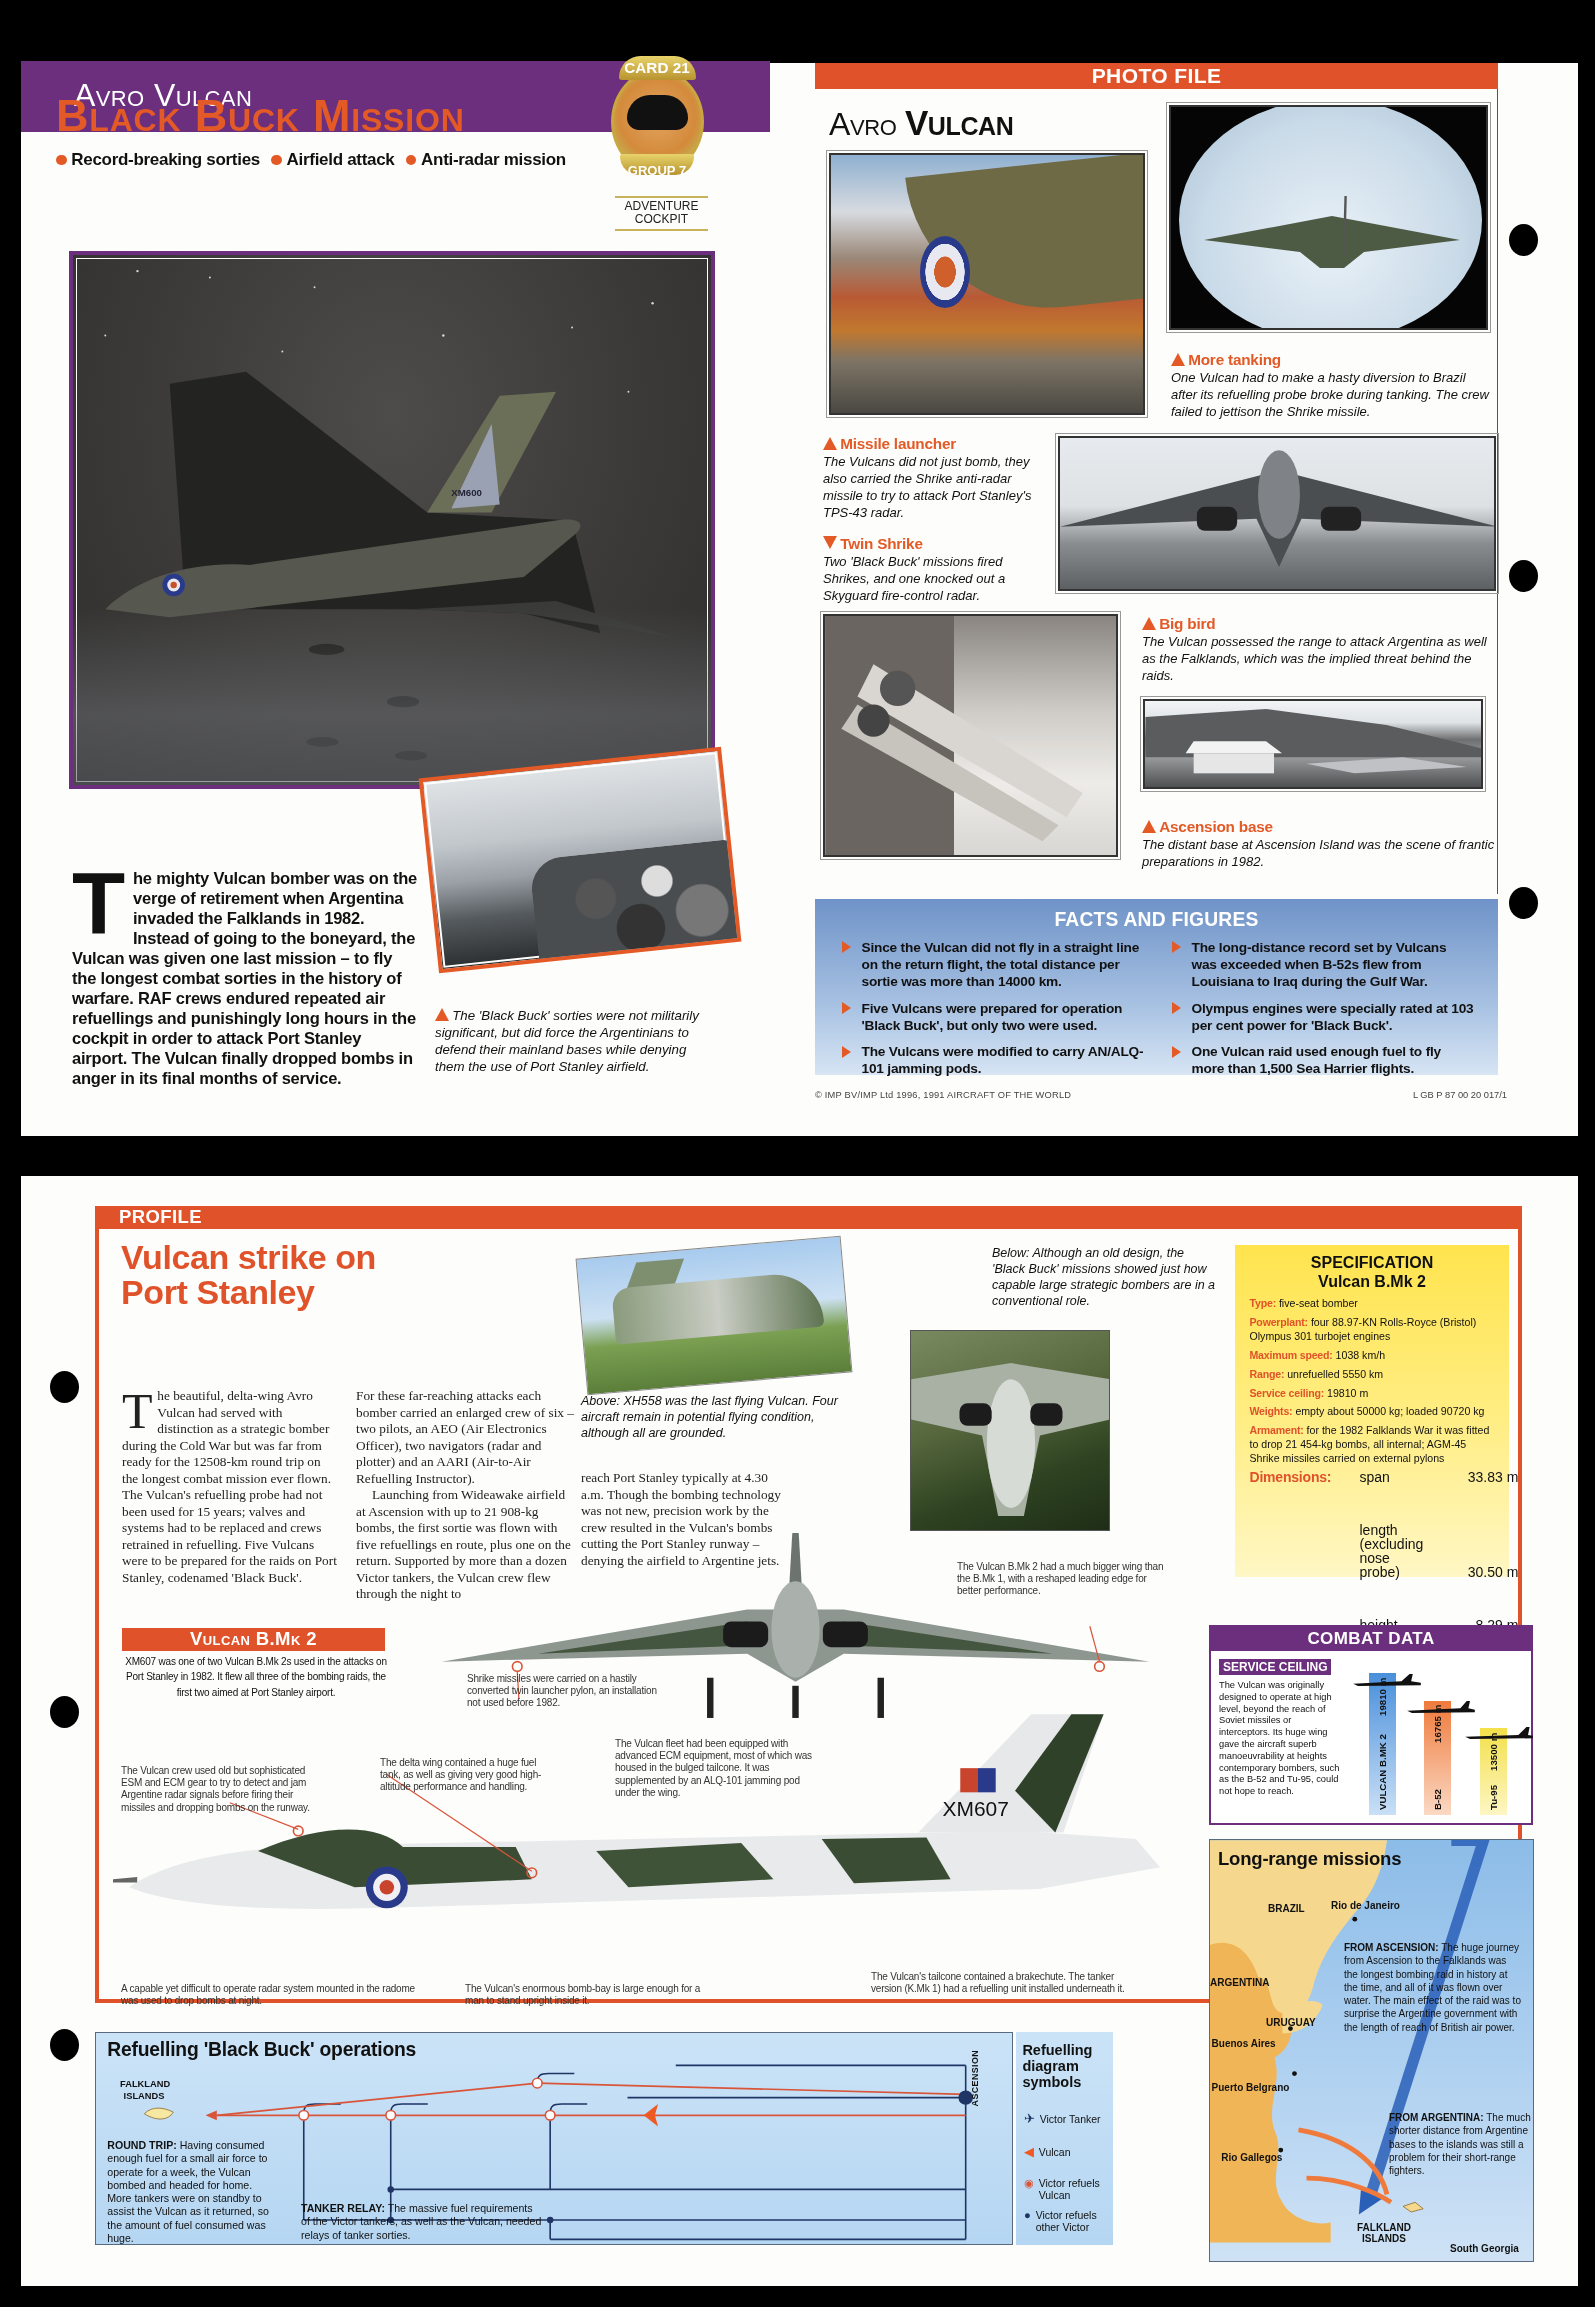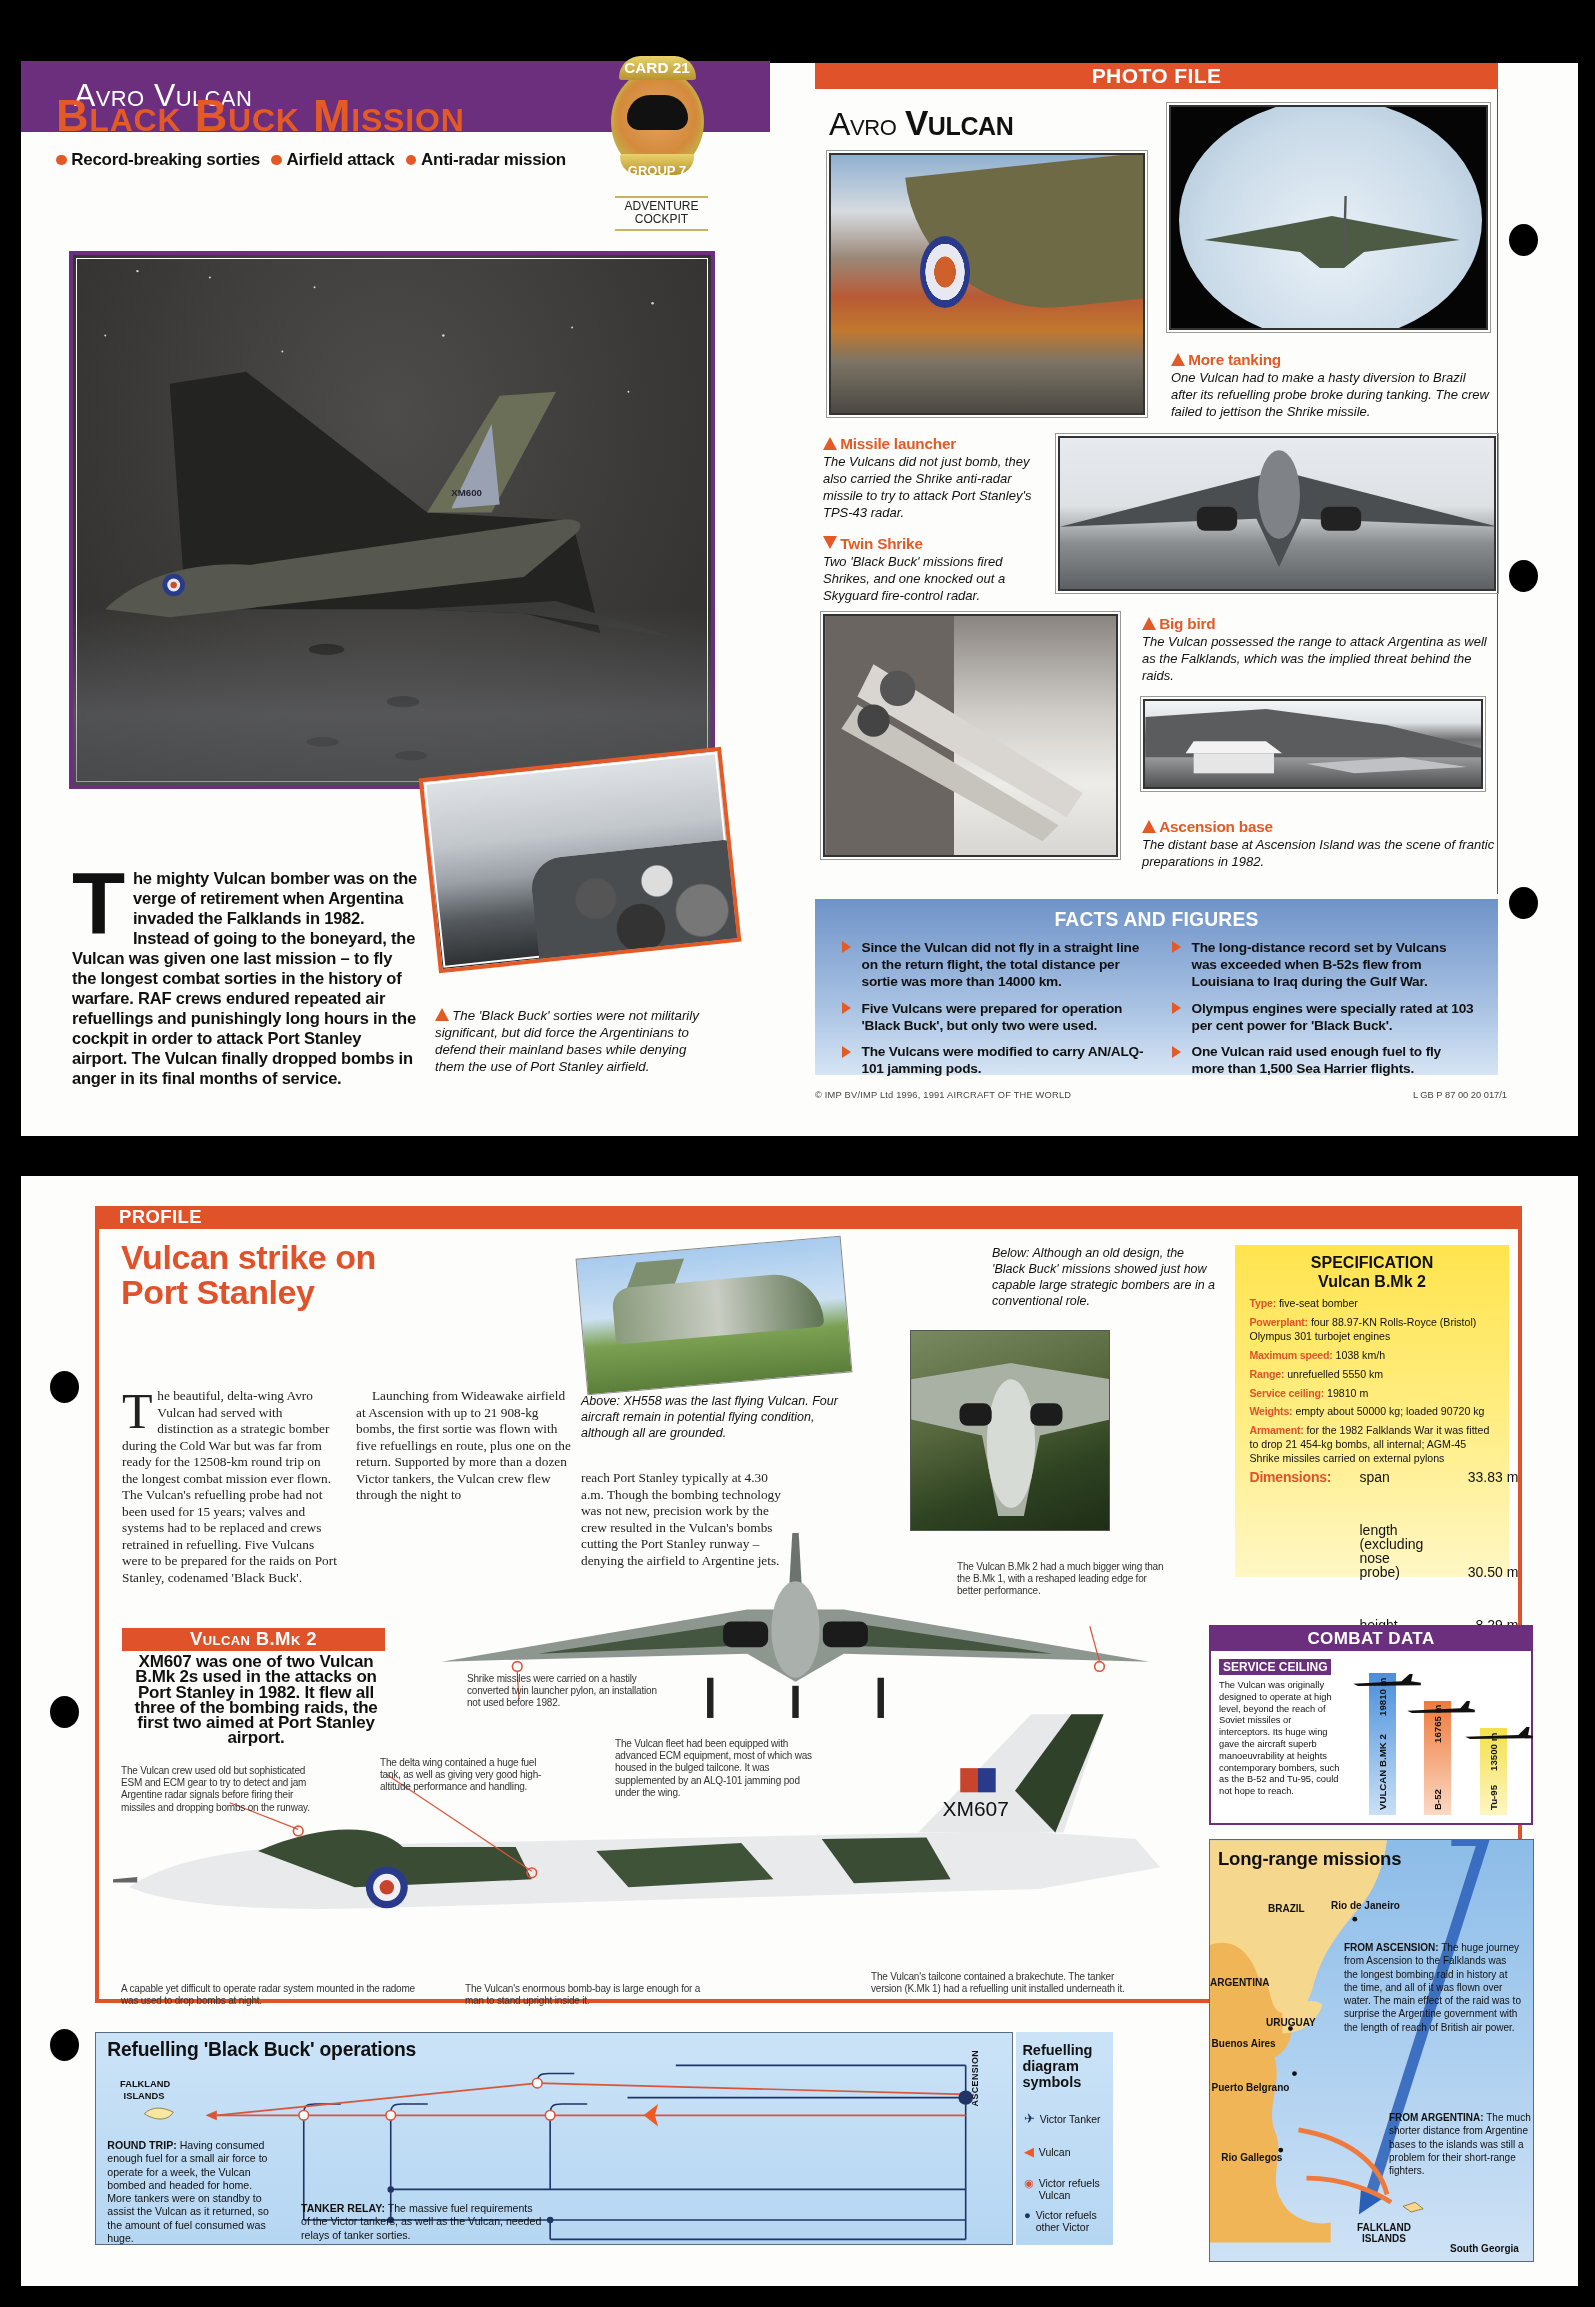--- a/index.html
+++ b/index.html
@@ -100,21 +100,21 @@
   .combat { position: absolute; left: 1209px; top: 1625px; width: 324px; height: 200px; border: 2.4px solid #6b2f7e; background: #fff; }
   .combat .head { height: 24px; background: #6b2f7e; color: #fff; text-align: center; font-weight: 900; font-size: 17px; line-height: 24px; letter-spacing: 0.4px; }
   .combat .sub { position: absolute; left: 8px; top: 32px; background: #6b2f7e; color: #fff; font-weight: bold; font-size: 12px; padding: 0.8px 4px; }
   .combat .txt { position: absolute; left: 8px; top: 53px; width: 121px; font-size: 9.3px; line-height: 11.8px; }
   .bar { position: absolute; width: 27px; bottom: 8px; }
   .bar .lbl { position: absolute; left: 0; bottom: 4.8px; width: 27px; writing-mode: vertical-rl; transform: rotate(180deg); font-weight: bold; font-size: 9.7px; display: flex; justify-content: space-between; align-items: center; }
   .bar-plane { position: absolute; height: 14.5px; }
 
   .labels-anno { position: absolute; font-size: 10px; line-height: 12.2px; color: #333; letter-spacing: -0.2px; }
   .mk2-band { position: absolute; left: 122px; top: 1628px; width: 263px; height: 22.5px; background: #e0532a; color: #fff; text-align: center; font-weight: bold; font-size: 18.5px; line-height: 22.5px; font-variant: small-caps; letter-spacing: 0.4px; }
-  .mk2-text { position: absolute; left: 125px; top: 1654px; width: 262px; text-align: center; font-size: 17px; line-height: 15.3px; font-weight: bold; letter-spacing: -0.2px; }
+  .mk2-text { position: absolute; left: 125px; top: 1654px; width: 262px; text-align: center; font-size: 10px; line-height: 15.3px; font-weight: normal; letter-spacing: -0.2px; }
 
   .map { position: absolute; left: 1209px; top: 1839px; width: 325px; height: 423px; background: linear-gradient(180deg, #8cbce8 0%, #b3d3f1 60%, #cfe2f5 100%); border: 0.8px solid #5a6b80; overflow: hidden; }
   .map h3 { position: absolute; left: 8px; top: 8px; font-size: 18.5px; font-weight: 900; z-index: 3; letter-spacing: -0.2px; }
   .map .lbl { position: absolute; font-weight: bold; font-size: 10px; z-index: 3; }
   .map .para { position: absolute; font-size: 10px; line-height: 13.3px; z-index: 3; }
   .map svg { position: absolute; left: 0; top: 0; z-index: 1; }
 
   .refuel { position: absolute; left: 95px; top: 2032px; width: 918px; height: 213px; background: linear-gradient(180deg, #cbe3f7 0%, #b5d6f2 100%); border: 0.8px solid #5a6b80; }
   .refuel h3 { position: absolute; left: 11.3px; top: 6.4px; font-size: 19.3px; font-weight: 900; letter-spacing: -0.2px; }
   .refuel .falk { position: absolute; left: 24px; top: 45px; text-align: center; font-size: 9.3px; font-weight: bold; line-height: 12px; }
@@ -296,20 +296,21 @@
   </div>
 <div class="profile-title">
   <div>Vulcan strike on</div>
   <div>Port Stanley</div>
 </div>
 
 <div class="serif-col" style="left:122px;top:1388px;width:217px">
   <span class="serif-dropcap">T</span><span>he beautiful, delta-wing Avro Vulcan had served with distinction as a strategic bomber during the Cold War but was far from ready for the 12508-km round trip on the longest combat mission ever flown. The Vulcan's refuelling probe had not been used for 15 years; valves and systems had to be replaced and crews retrained in refuelling. Five Vulcans were to be prepared for the raids on Port Stanley, codenamed 'Black Buck'.</span>
 </div>
 <div class="serif-col" style="left:356px;top:1388px;width:219px">
+  <div>For these far-reaching attacks each bomber carried an enlarged crew of six – two pilots, an AEO (Air Electronics Officer), two navigators (radar and plotter) and an AARI (Air-to-Air Refuelling Instructor).</div>
   <div style="text-indent:16px">Launching from Wideawake airfield at Ascension with up to 21 908-kg bombs, the first sortie was flown with five refuellings en route, plus one on the return. Supported by more than a dozen Victor tankers, the Vulcan crew flew through the night to</div>
 </div>
 <div class="serif-col" style="left:581px;top:1470px;width:209px">
   <span>reach Port Stanley typically at 4.30 a.m. Though the bombing technology was not new, precision work by the crew resulted in the Vulcan's bombs cutting the Port Stanley runway – denying the airfield to Argentine jets.</span>
 </div>
 
 <div class="photo-xh558">
     <div class="fin"></div>
     <div class="jet"></div>
   </div>

